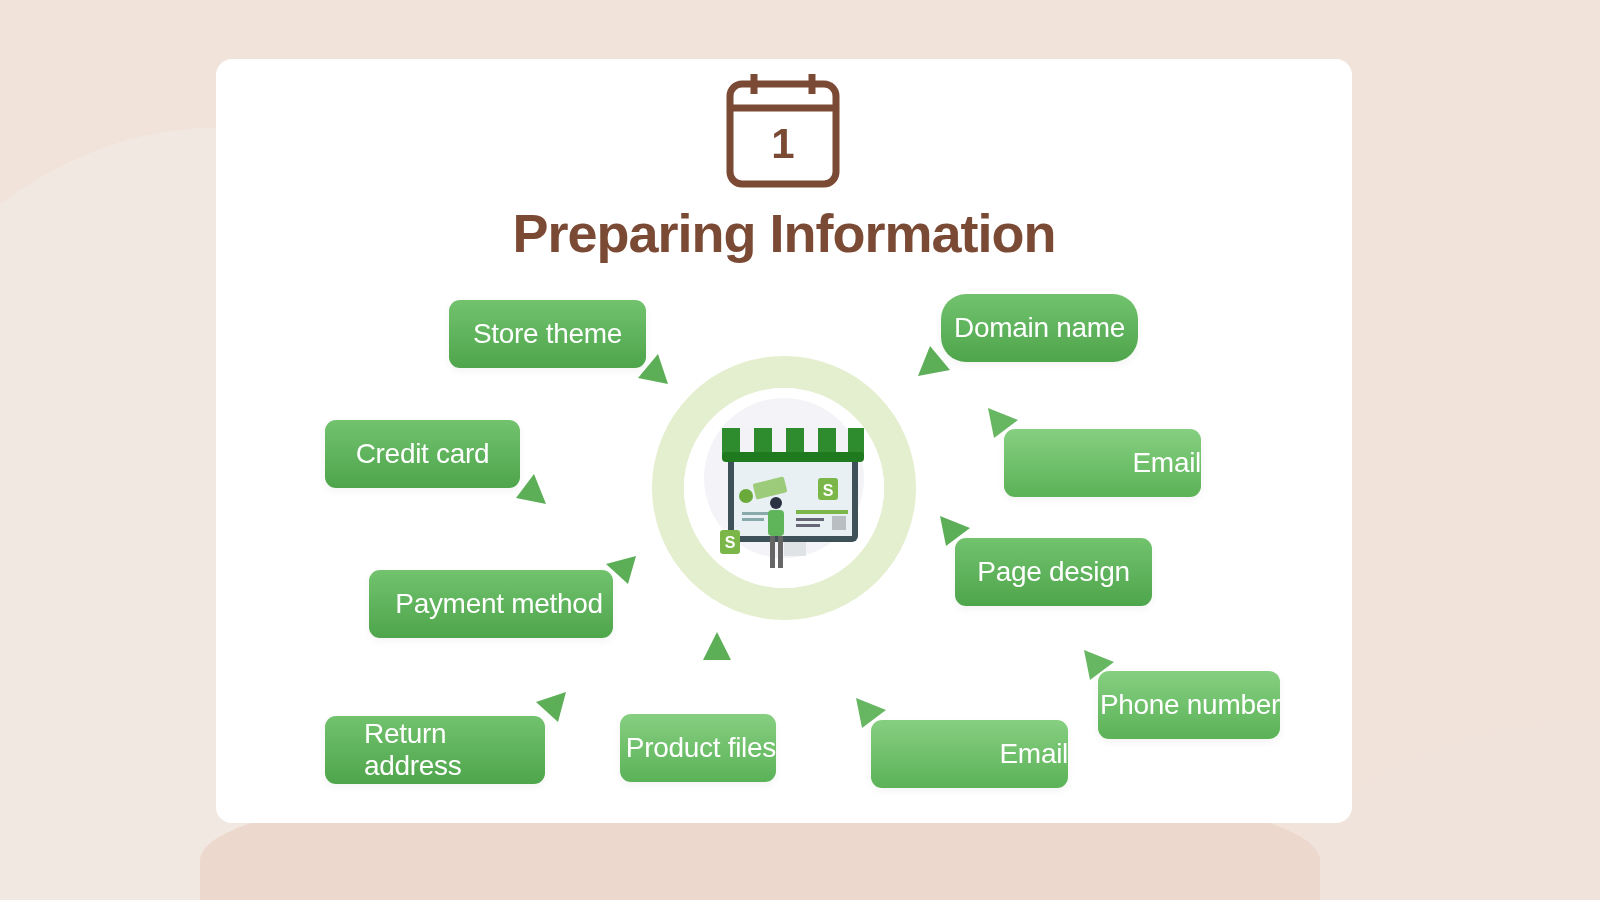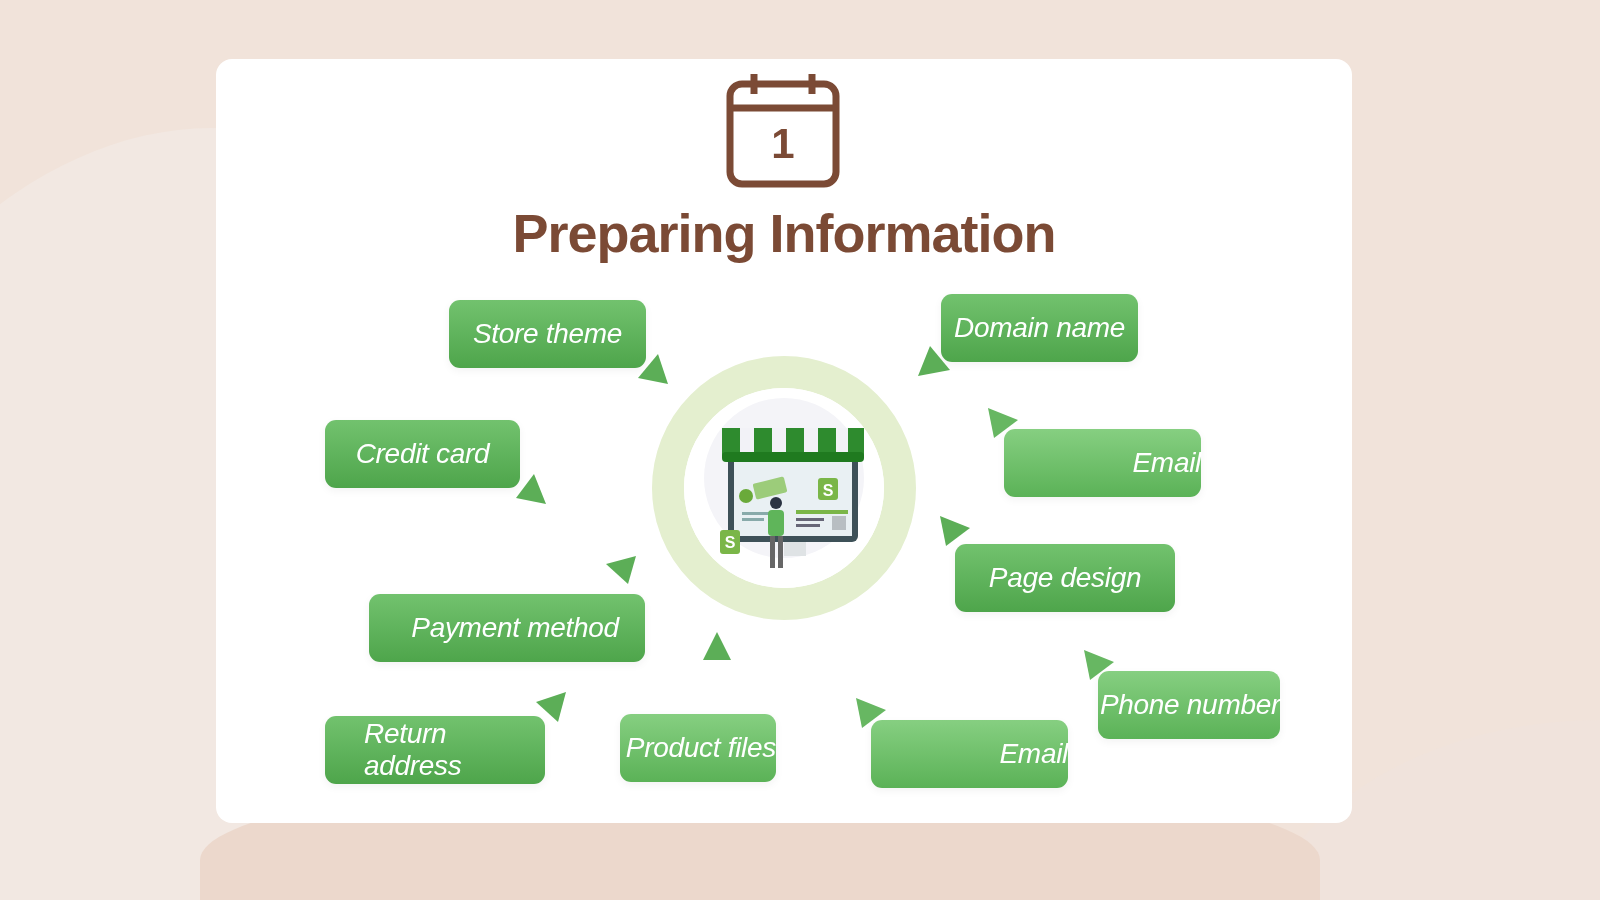--- a/index.html
+++ b/index.html
@@ -38,21 +38,20 @@
   }
   .hub-inner {
     position: absolute; left: 684px; top: 388px; width: 200px; height: 200px;
     border-radius: 50%; background: #ffffff; overflow: hidden;
   }
   .pill {
     position: absolute; height: 68px; border-radius: 11px;
     color: #ffffff; font-size: 28px; display: flex; align-items: center;
     justify-content: center; letter-spacing: -0.3px;
     box-shadow: 0 3px 8px rgba(0,0,0,0.05);
-    font-style: italic;
   }
   .pill.down { background: linear-gradient(#72c26e, #4ea54b); }
   .pill.up { background: linear-gradient(#86cf81, #5bb257); justify-content: flex-end; }
   .arrow { position: absolute; width: 36px; height: 36px; }
 </style>
 </head>
 <body>
 
 <div class="bg-wave1"></div>
 <div class="bg-wave2"></div>
@@ -108,33 +107,33 @@
     <circle cx="92" cy="115" r="6" fill="#2a3342"></circle>
     <rect x="84" y="122" width="16" height="26" rx="4" fill="#5fb55a"></rect>
     <rect x="86" y="148" width="5" height="32" fill="#666"></rect>
     <rect x="94" y="148" width="5" height="32" fill="#666"></rect>
   </svg>
 </div>
 
 <div class="pill down" style="left:449px; top:300px; width:197px;">
     <span>Store theme</span>
   </div>
-<div class="pill down" style="left:941px; top:294px; width:197px;">
+<div class="pill down" style="left:941px; top:294px; width:197px;border-radius:25px;">
     <span>Domain name</span>
   </div>
 <div class="pill down" style="left:325px; top:420px; width:195px;">
     <span>Credit card</span>
   </div>
 <div class="pill up" style="left:1004px; top:429px; width:197px;">
     <span>Email</span>
   </div>
-<div class="pill down" style="left:955px; top:538px; width:220px;margin-top:6px;">
+<div class="pill down" style="left:955px; top:538px; width:197px;">
     <span>Page design</span>
   </div>
-<div class="pill down" style="left:369px; top:594px; width:276px;padding-left:16px;">
+<div class="pill down" style="left:369px; top:570px; width:244px;padding-left:16px;">
     <span>Payment method</span>
   </div>
 <div class="pill up" style="left:620px; top:674px; width:156px;margin-top:40px;">
     <span>Product files</span>
   </div>
 <div class="pill down" style="left:325px; top:716px; width:220px;padding-left:39px;">
     <span>Return address</span>
   </div>
 <div class="pill up" style="left:871px; top:720px; width:197px;">
     <span>Email</span>

